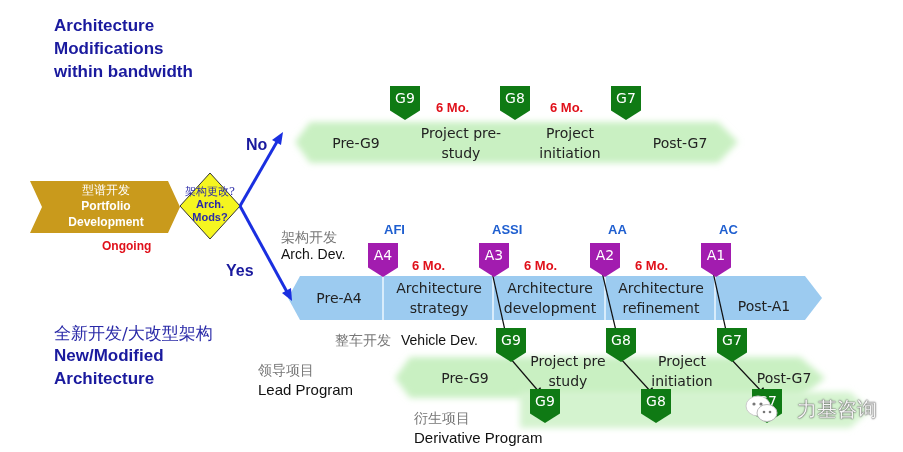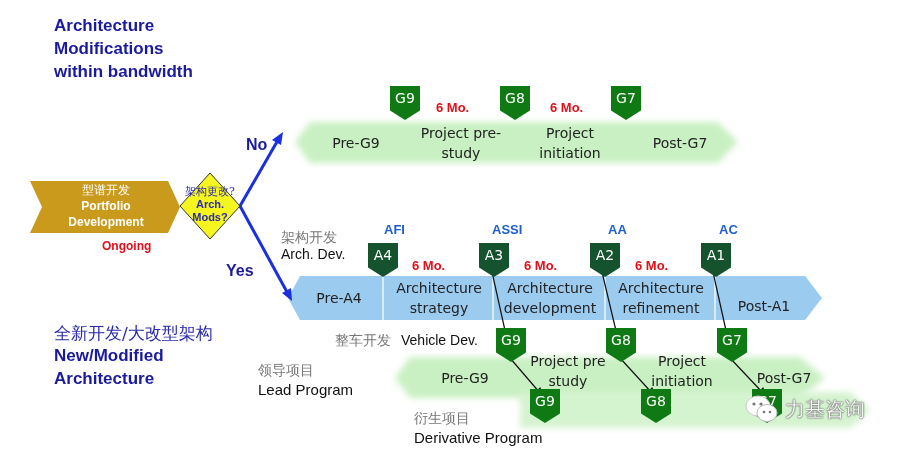--- a/index.html
+++ b/index.html
@@ -7,21 +7,21 @@
   .abs{position:absolute;}
   .navy{color:#1a1a9e;font-weight:bold;}
   .cn-navy{color:#2a2aa8;font-family:"DejaVu Serif",serif;font-weight:normal;}
   .cn-gray{color:#777;font-family:"DejaVu Serif",serif;font-size:14px;}
   .label-dark{color:#111;font-size:15px;}
   .red{color:#e0101a;font-weight:bold;font-size:13px;}
   .blue-lbl{color:#1f5fd0;font-weight:bold;font-size:13px;margin-left:16px;}
   .seg{position:absolute;display:flex;align-items:center;justify-content:center;text-align:center;font-family:"DejaVu Sans",sans-serif;font-size:14px;color:#222;line-height:20px;}
   .gate{position:absolute;width:30px;height:34px;color:#fff;font-family:"DejaVu Sans",sans-serif;font-size:14px;display:flex;align-items:flex-start;justify-content:center;padding-top:4px;box-sizing:border-box;clip-path:polygon(0 0,100% 0,100% 72%,50% 100%,0 72%);}
   .g-green{background:#0f7a14;}
-  .g-blue{background:#14532d;}
+  .g-blue{background:#a21caf;}
   svg.overlay{position:absolute;left:0;top:0;}
 </style>
 </head>
 <body>
 
 <svg class="overlay" width="903" height="452">
   <defs>
     <filter id="soft" x="-5%" y="-30%" width="110%" height="160%">
         <feGaussianBlur stdDeviation="3"></feGaussianBlur>
       </filter>
@@ -136,21 +136,21 @@
 <div class="seg" style="left:522px;top:350px;width:92px;height:42px;">Project pre study</div>
 <div class="seg" style="left:634px;top:350px;width:96px;height:42px;">Project initiation</div>
 <div class="seg" style="left:744px;top:357px;width:80px;height:42px;">Post-G7</div>
 
 <div class="abs cn-gray" style="left:414px;top:410px;">衍生项目</div>
 <div class="abs label-dark" style="left:414px;top:429px;">Derivative Program</div>
 <div class="gate g-green" style="left:530px;top:389px;">G9</div>
 <div class="gate g-green" style="left:641px;top:389px;">G8</div>
 <div class="gate g-green" style="left:752px;top:389px;">G7</div>
 
-<div class="abs" style="left:745px;top:394px;display:flex;align-items:center;gap:6px;">
+<div class="abs" style="left:745px;top:394px;display:flex;align-items:center;gap:18px;">
   <svg width="34" height="30">
     <ellipse cx="13" cy="12" rx="12" ry="10" fill="#fff" stroke="#ccc" stroke-width="1"></ellipse>
     <ellipse cx="22" cy="19" rx="10" ry="8.5" fill="#fff" stroke="#bbb" stroke-width="1"></ellipse>
     <circle cx="9" cy="10" r="1.6" fill="#777"></circle>
       <circle cx="16" cy="10" r="1.6" fill="#777"></circle>
     <circle cx="19" cy="18" r="1.3" fill="#777"></circle>
       <circle cx="25" cy="18" r="1.3" fill="#777"></circle>
   </svg>
   <span style="font-size:20px;color:#f5f5f5;text-shadow:0 0 2px #555,0 0 1px #333;font-family:'DejaVu Sans',sans-serif;">力基咨询</span>
 </div>

